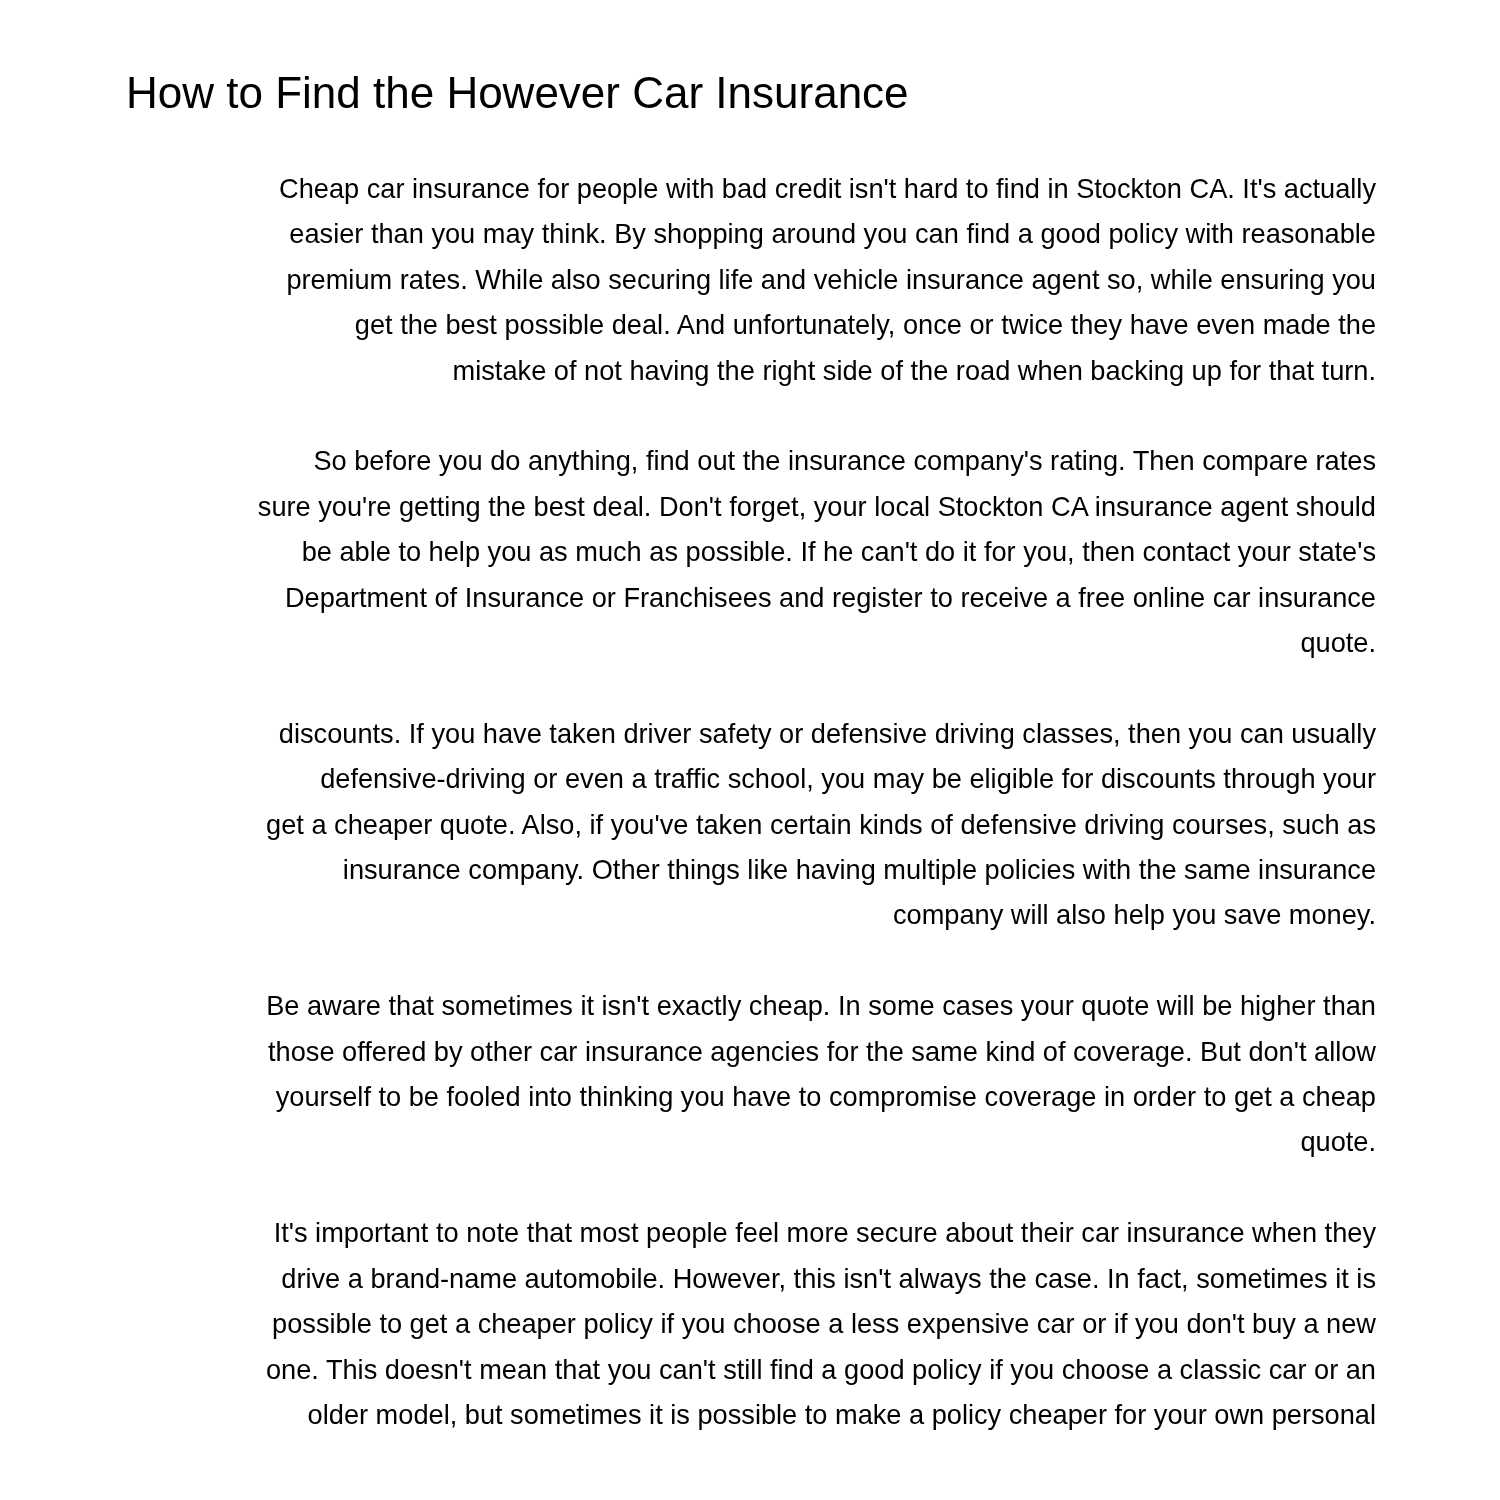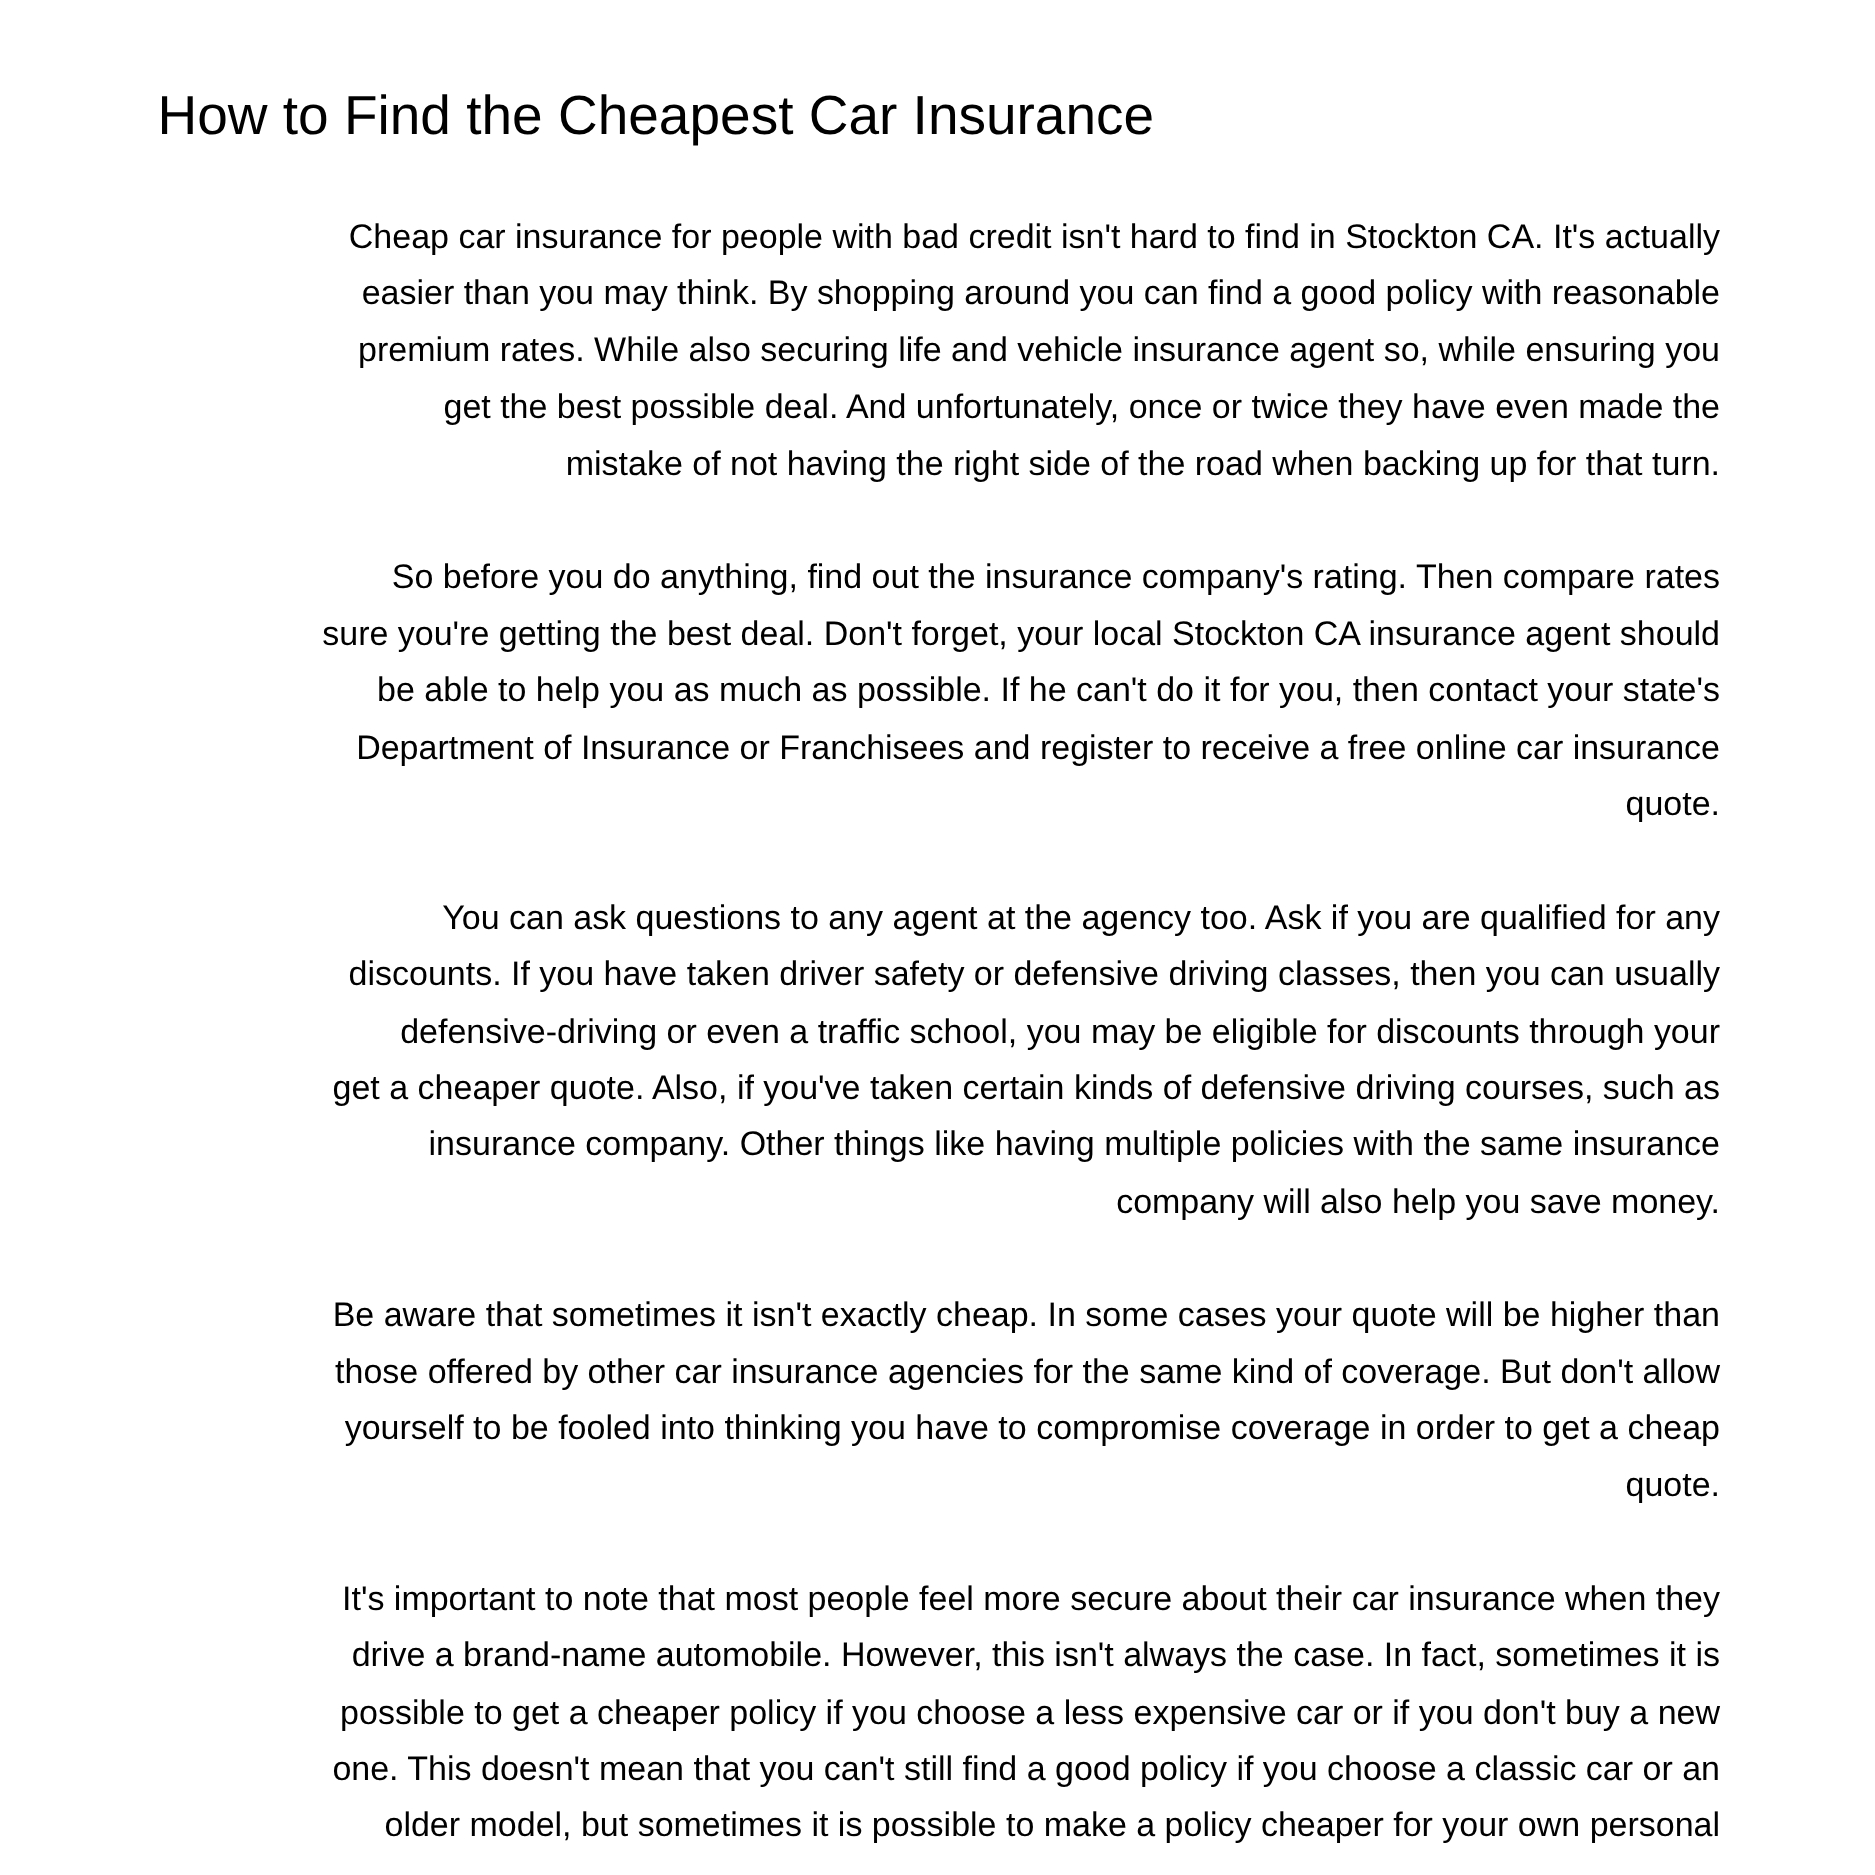--- a/index.html
+++ b/index.html
@@ -45,39 +45,38 @@
     .para .ln {
       display: block;
       white-space: nowrap;
       text-align: right;
     }
   </style>
 </head>
 <body>
 
 <div class="page">
-  <h1 class="title">How to Find the Cheapest Car Insurance</h1>
+  <h1 class="title">How to Find the However Car Insurance</h1>
 
   <div class="body-text">
     <p class="para">
       <span class="ln">Cheap car insurance for people with bad credit isn't hard to find in Stockton CA. It's actually</span>
       <span class="ln">easier than you may think. By shopping around you can find a good policy with reasonable</span>
       <span class="ln">premium rates. While also securing life and vehicle insurance agent so, while ensuring you</span>
       <span class="ln">get the best possible deal. And unfortunately, once or twice they have even made the</span>
       <span class="ln">mistake of not having the right side of the road when backing up for that turn.</span>
     </p>
     <p class="para">
       <span class="ln">So before you do anything, find out the insurance company's rating. Then compare rates</span>
       <span class="ln">sure you're getting the best deal. Don't forget, your local Stockton CA insurance agent should</span>
       <span class="ln">be able to help you as much as possible. If he can't do it for you, then contact your state's</span>
       <span class="ln">Department of Insurance or Franchisees and register to receive a free online car insurance</span>
       <span class="ln">quote.</span>
     </p>
     <p class="para">
-      <span class="ln">You can ask questions to any agent at the agency too. Ask if you are qualified for any</span>
       <span class="ln">discounts. If you have taken driver safety or defensive driving classes, then you can usually</span>
       <span class="ln">defensive-driving or even a traffic school, you may be eligible for discounts through your</span>
       <span class="ln">get a cheaper quote. Also, if you've taken certain kinds of defensive driving courses, such as</span>
       <span class="ln">insurance company. Other things like having multiple policies with the same insurance</span>
       <span class="ln">company will also help you save money.</span>
     </p>
     <p class="para">
       <span class="ln">Be aware that sometimes it isn't exactly cheap. In some cases your quote will be higher than</span>
       <span class="ln">those offered by other car insurance agencies for the same kind of coverage. But don't allow</span>
       <span class="ln">yourself to be fooled into thinking you have to compromise coverage in order to get a cheap</span>

